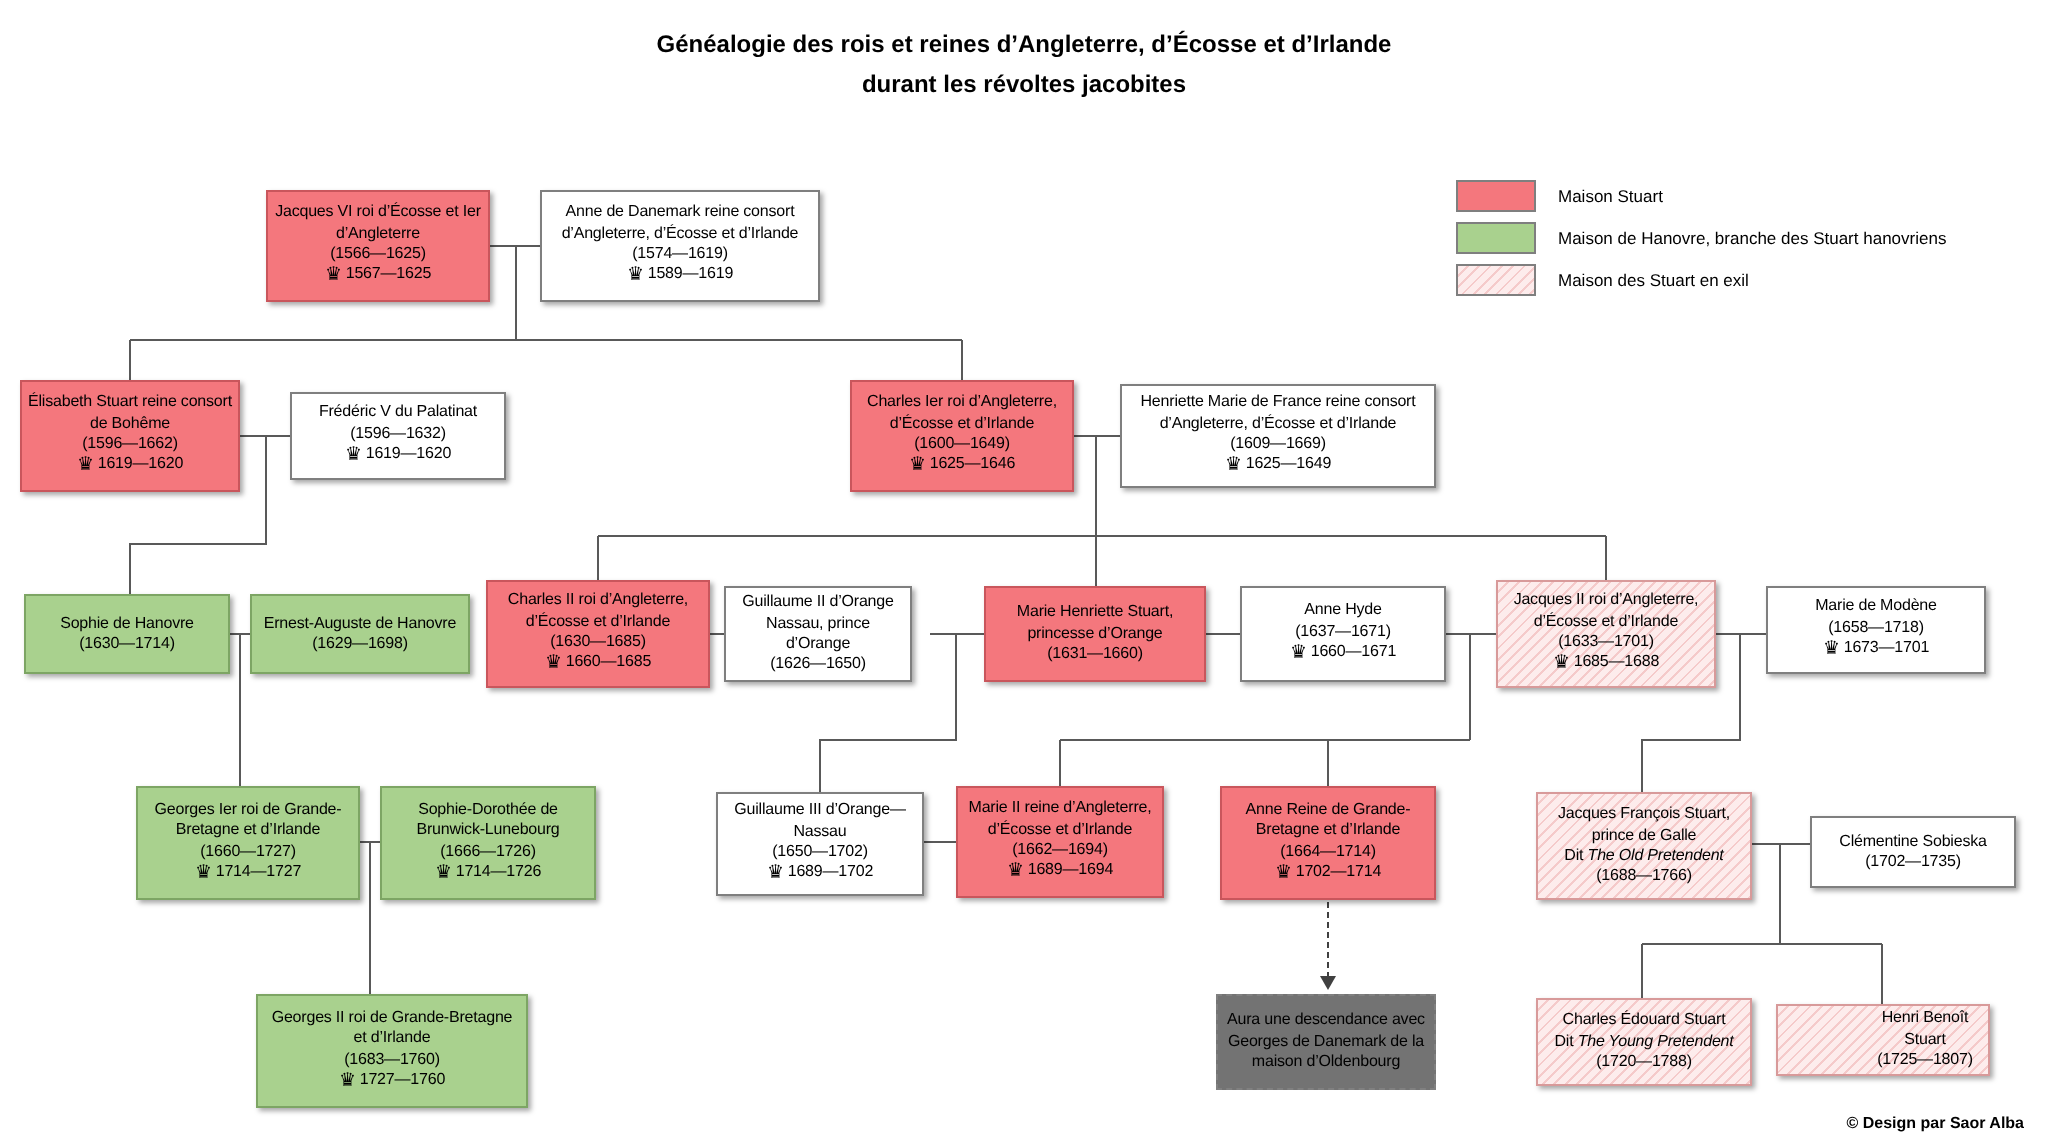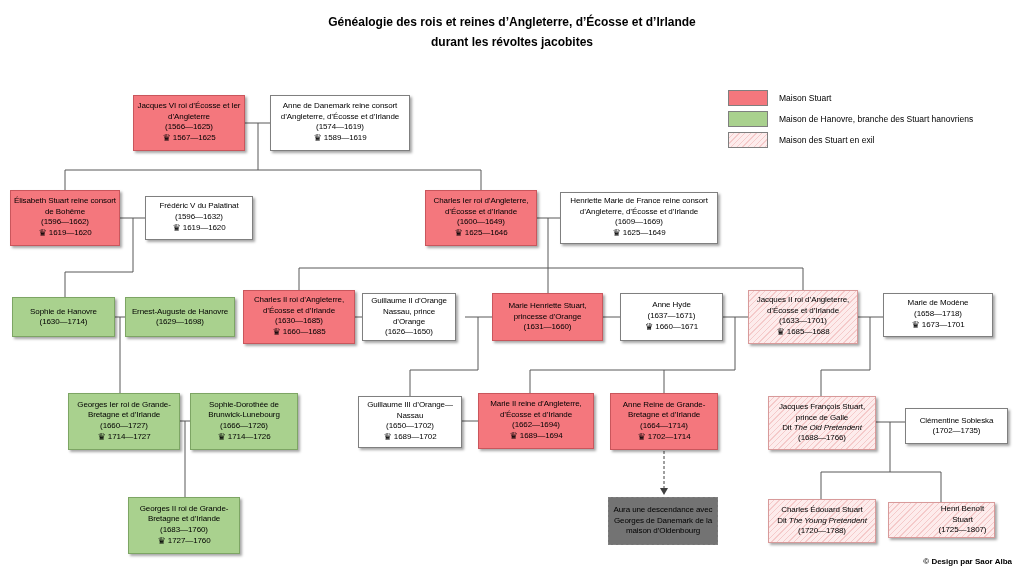--- a/index.html
+++ b/index.html
@@ -165,40 +165,40 @@
     <div class="person hanover" style="left: 190px; top: 393px; width: 108px; height: 57px;">
       <span class="ln">Sophie-Dorothée de Brunwick-Lunebourg</span>
       <span class="ln">(1666—1726)</span>
       <span class="ln"><span class="crown">♛</span><span>1714—1726</span></span>
     </div>
     <div class="person plain" style="left: 358px; top: 396px; width: 104px; height: 52px;">
       <span class="ln">Guillaume III d’Orange—Nassau</span>
       <span class="ln">(1650—1702)</span>
       <span class="ln"><span class="crown">♛</span><span>1689—1702</span></span>
     </div>
-    <div class="person stuart" style="left: 478px; top: 393px; width: 116px; height: 56px;">
+    <div class="person stuart" style="left: 478px; top: 393px; width: 104px; height: 56px;">
       <span class="ln">Marie II reine d’Angleterre, d’Écosse et d’Irlande</span>
       <span class="ln">(1662—1694)</span>
       <span class="ln"><span class="crown">♛</span><span>1689—1694</span></span>
     </div>
     <div class="person stuart" style="left: 610px; top: 393px; width: 108px; height: 57px;">
       <span class="ln">Anne Reine de Grande-Bretagne et d’Irlande</span>
       <span class="ln">(1664—1714)</span>
       <span class="ln"><span class="crown">♛</span><span>1702—1714</span></span>
     </div>
     <div class="person exile" style="left: 768px; top: 396px; width: 108px; height: 54px;">
       <span class="ln">Jacques François Stuart, prince de Galle</span>
       <span class="ln">Dit <i>The Old Pretendent</i></span>
       <span class="ln">(1688—1766)</span>
     </div>
     <div class="person plain" style="left: 905px; top: 408px; width: 103px; height: 36px;">
       <span class="ln">Clémentine Sobieska</span>
       <span class="ln">(1702—1735)</span>
     </div>
-    <div class="person hanover" style="left: 128px; top: 497px; width: 112px; height: 57px;">
+    <div class="person hanover" style="left: 128px; top: 497px; width: 136px; height: 57px;">
       <span class="ln">Georges II roi de Grande-Bretagne et d’Irlande</span>
       <span class="ln">(1683—1760)</span>
       <span class="ln"><span class="crown">♛</span><span>1727—1760</span></span>
     </div>
     <div class="person note" style="left: 608px; top: 497px; width: 110px; height: 48px;">
       <span class="ln">Aura une descendance avec Georges de Danemark de la maison d’Oldenbourg</span>
     </div>
     <div class="person exile" style="left: 768px; top: 499px; width: 108px; height: 44px;">
       <span class="ln">Charles Édouard Stuart</span>
       <span class="ln">Dit <i>The Young Pretendent</i></span>

